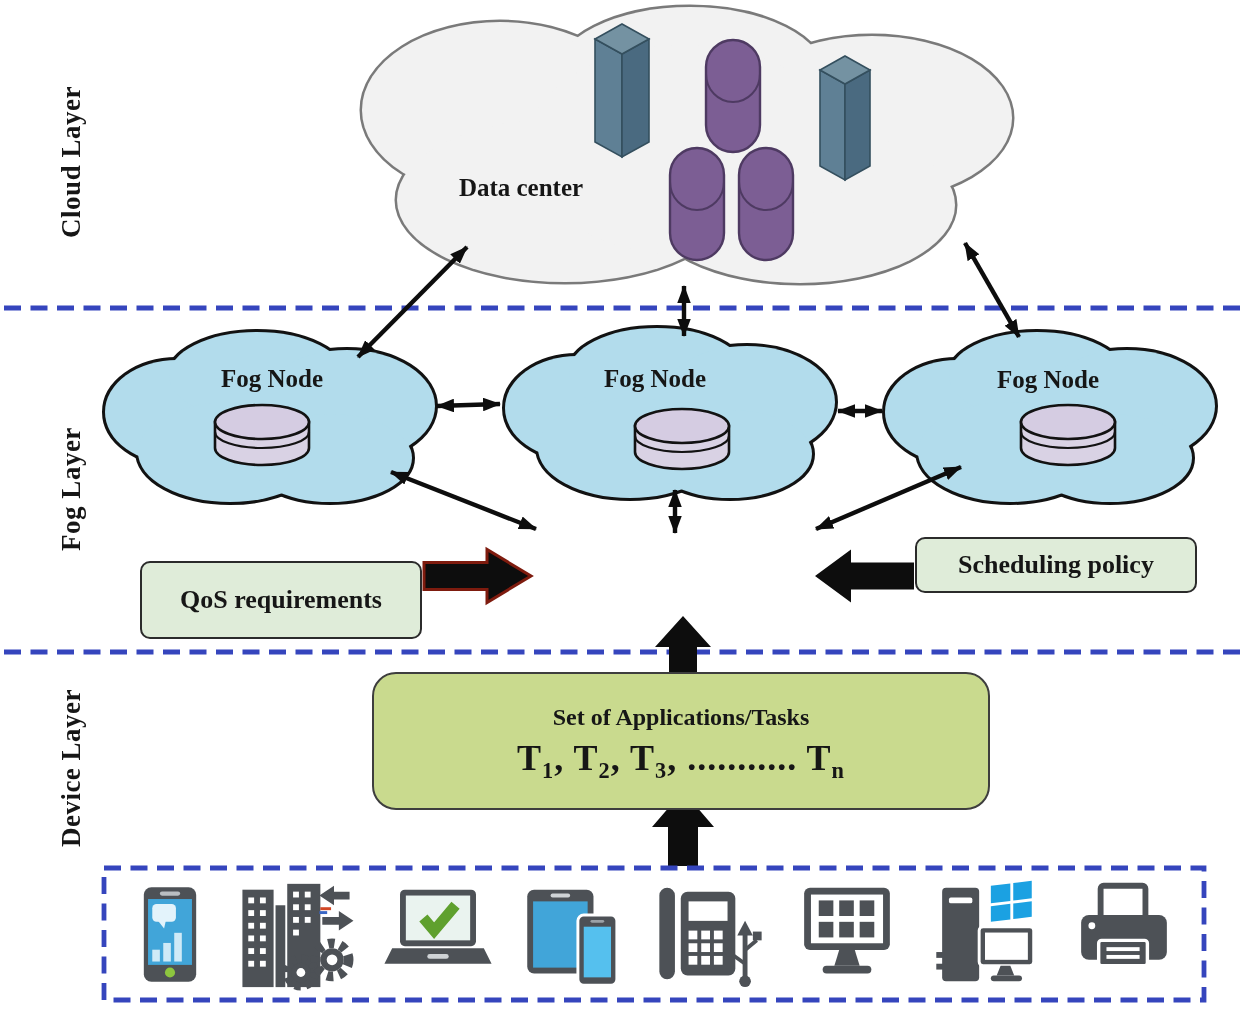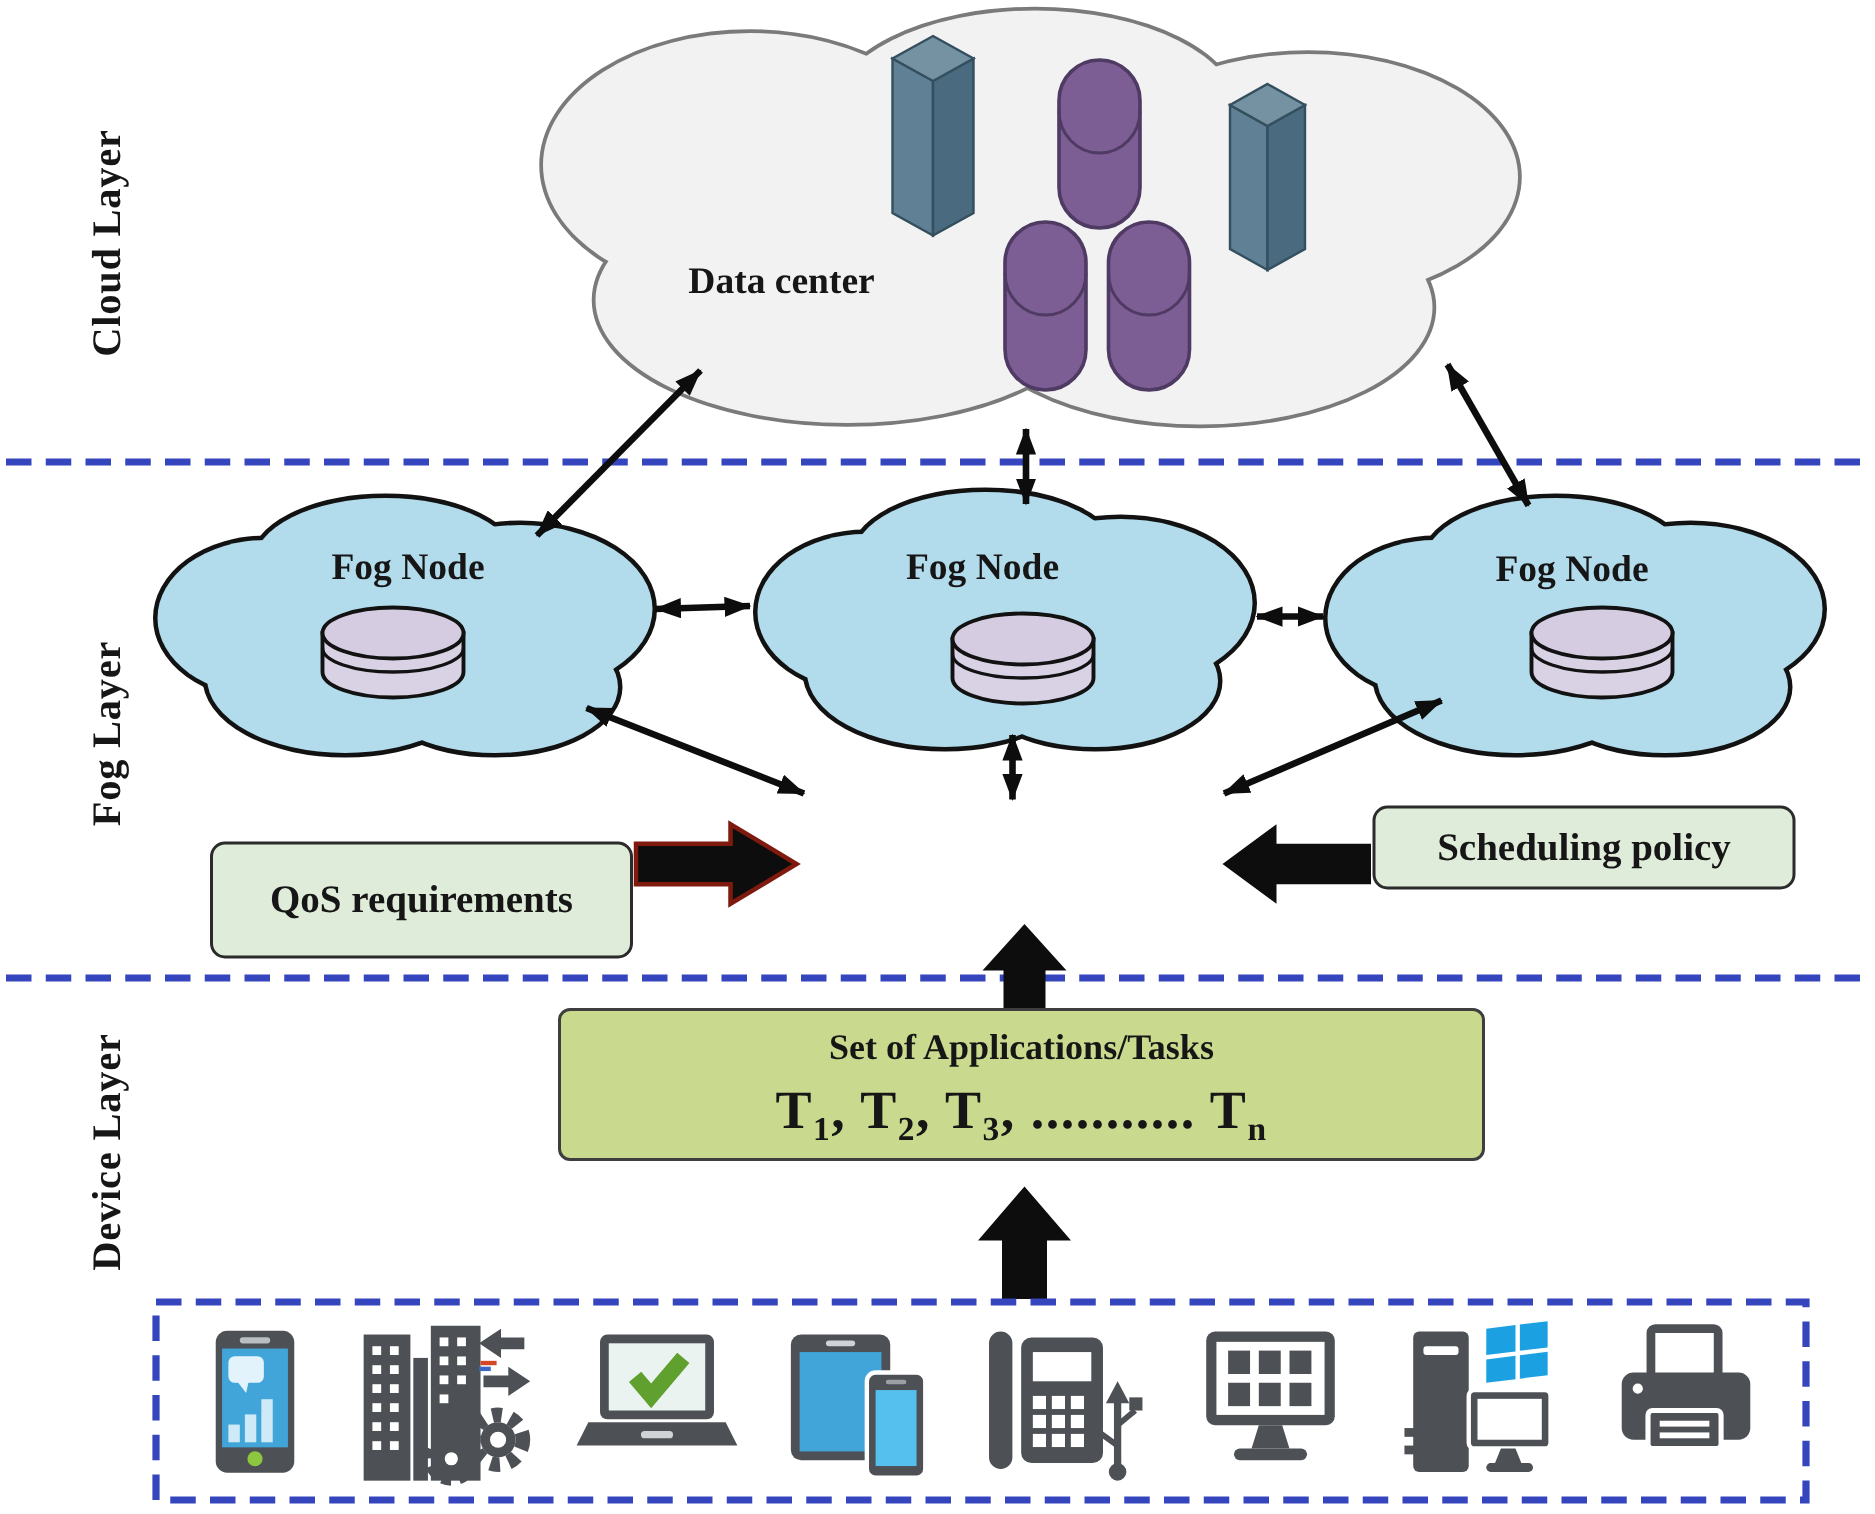--- a/index.html
+++ b/index.html
@@ -31,22 +31,22 @@
     position:absolute;width:220px;height:36px;display:flex;align-items:center;justify-content:center;
     transform:rotate(-90deg);font-size:27px;font-weight:bold;letter-spacing:.5px;white-space:nowrap;
   }
   .floatlabel{position:absolute;transform:translate(-50%,-50%);font-weight:bold;white-space:nowrap;}
   .greenbox{
     position:absolute;background:var(--box-green);border:2.6px solid var(--box-stroke);border-radius:10px;
     display:flex;align-items:center;justify-content:center;font-size:26px;font-weight:bold;
     box-sizing:border-box;
   }
   .appbox{
-    position:absolute;left:372px;top:672px;width:618px;height:102px;background:var(--app-green);
-    border:2.6px solid var(--app-stroke);border-radius:8px;box-sizing:border-box;
+    position:absolute;left:372px;top:672px;width:618px;height:138px;background:var(--app-green);
+    border:2.6px solid var(--app-stroke);border-radius:24px;box-sizing:border-box;
     display:flex;flex-direction:column;align-items:center;justify-content:center;gap:6px;
   }
   .appbox .title{font-size:24px;font-weight:bold;}
   .appbox .tasks{font-size:36px;font-weight:bold;letter-spacing:1px;}
   .appbox .tasks sub{font-size:62%;line-height:0;}
   .device-strip{
     position:absolute;left:104px;top:868px;width:1100px;height:132px;box-sizing:border-box;
     display:flex;align-items:center;justify-content:space-around;padding:0 14px;
   }
   .device-strip svg{display:block;}

